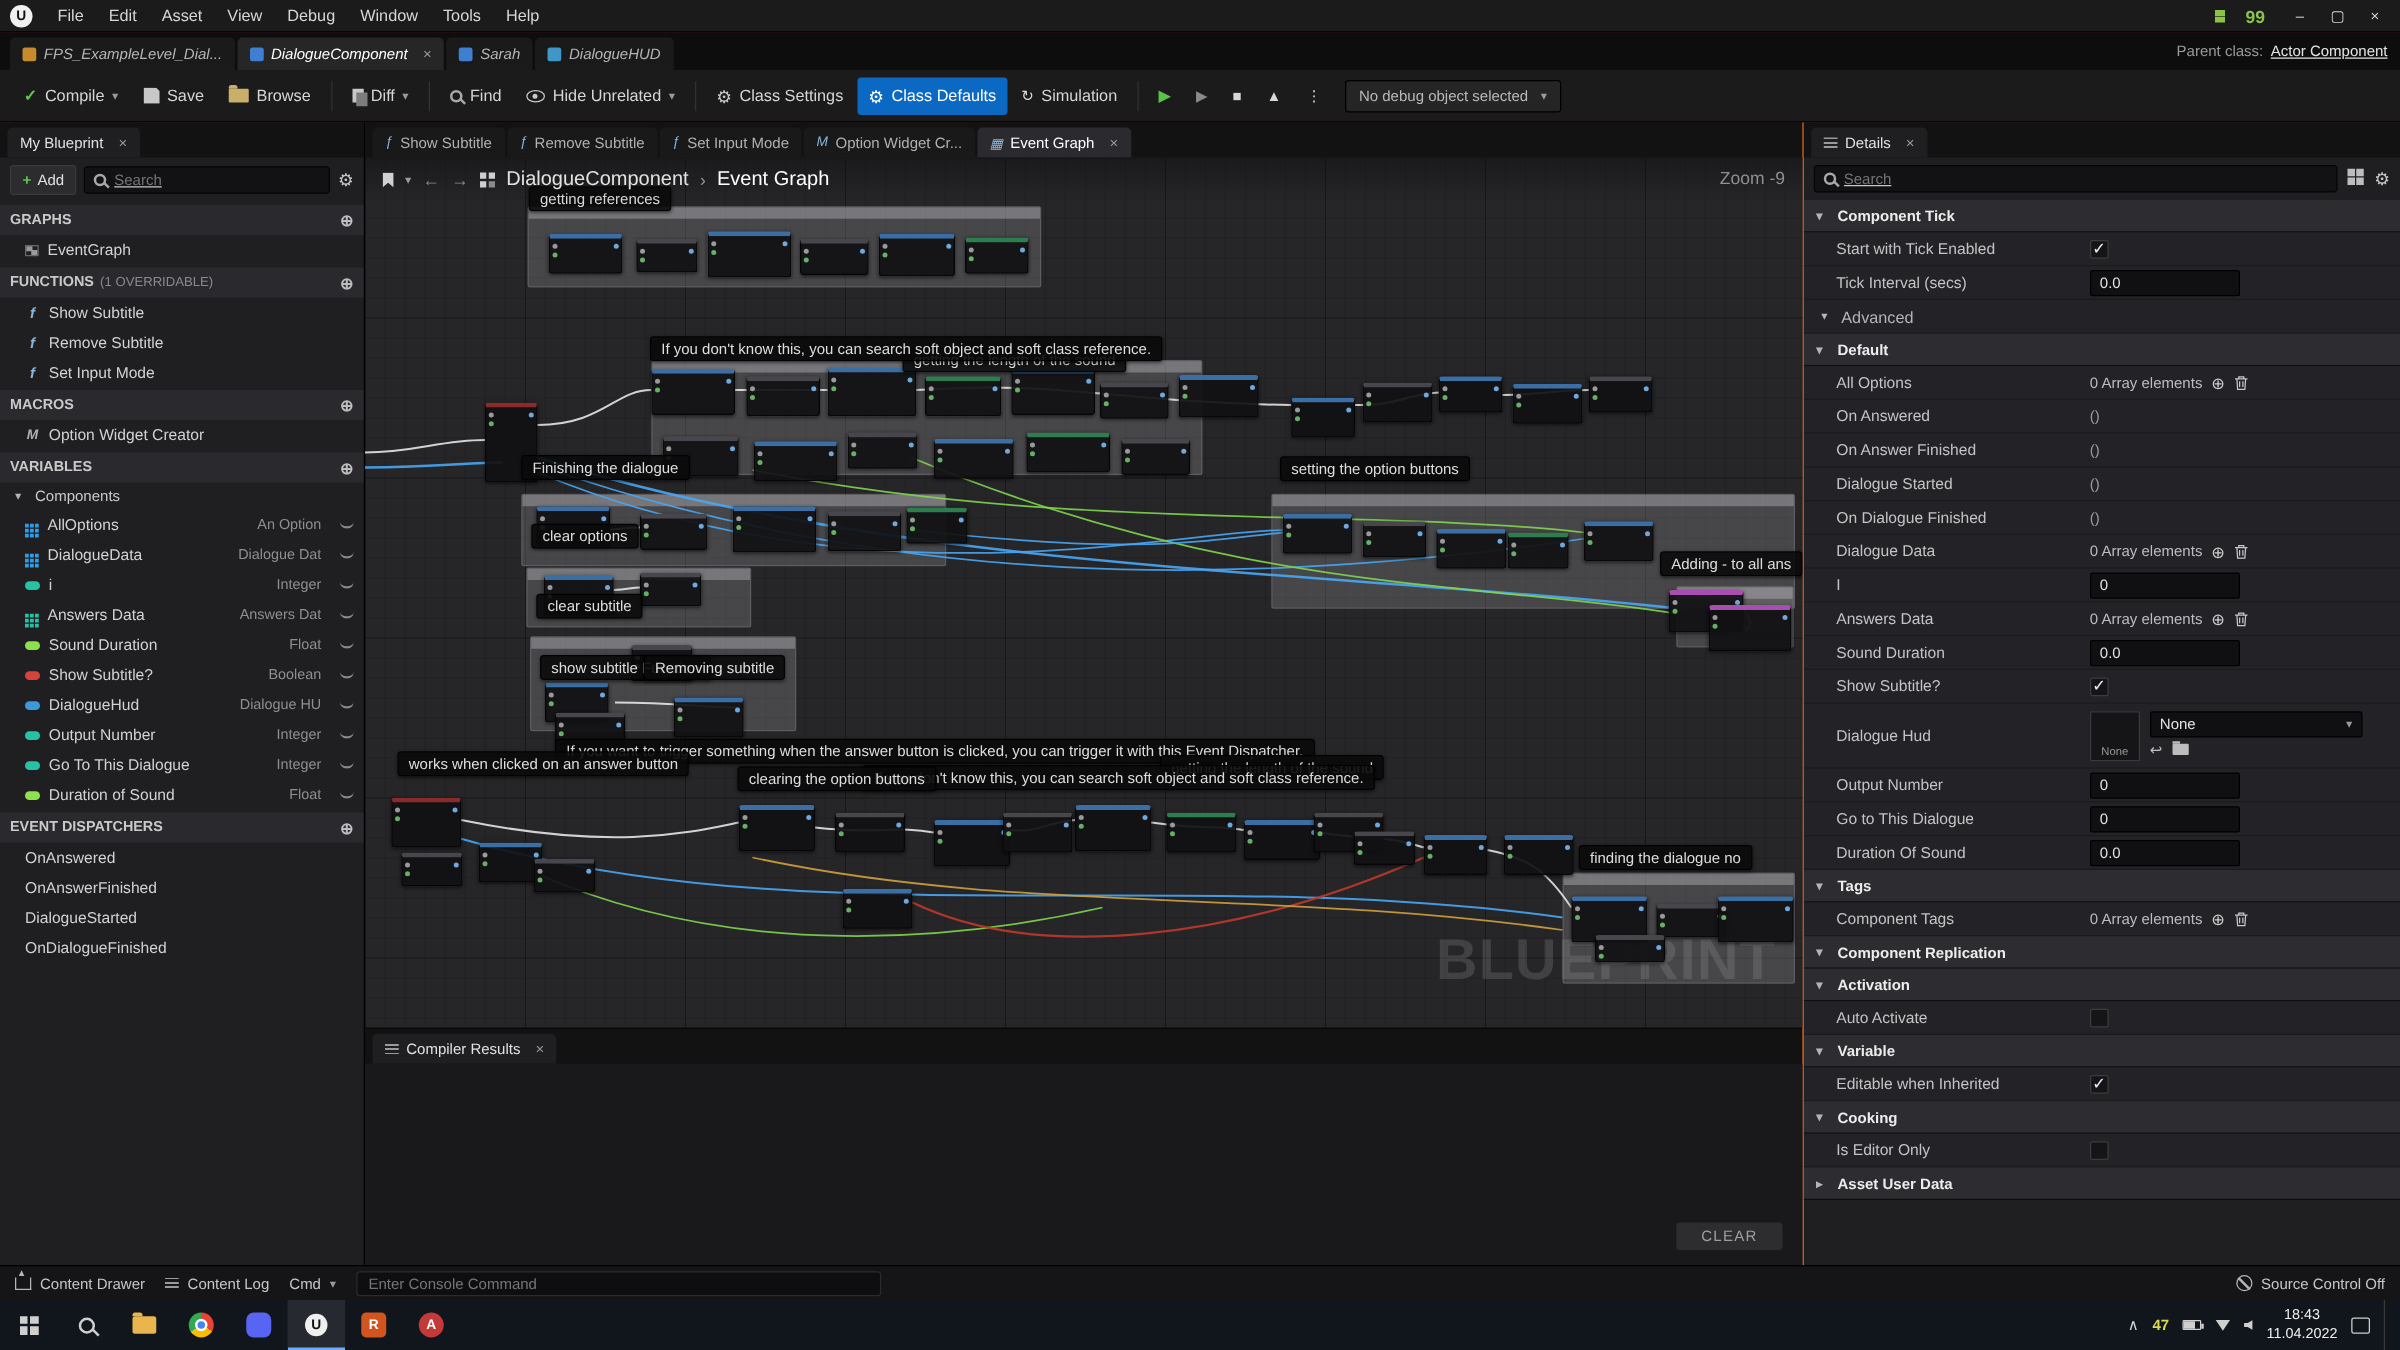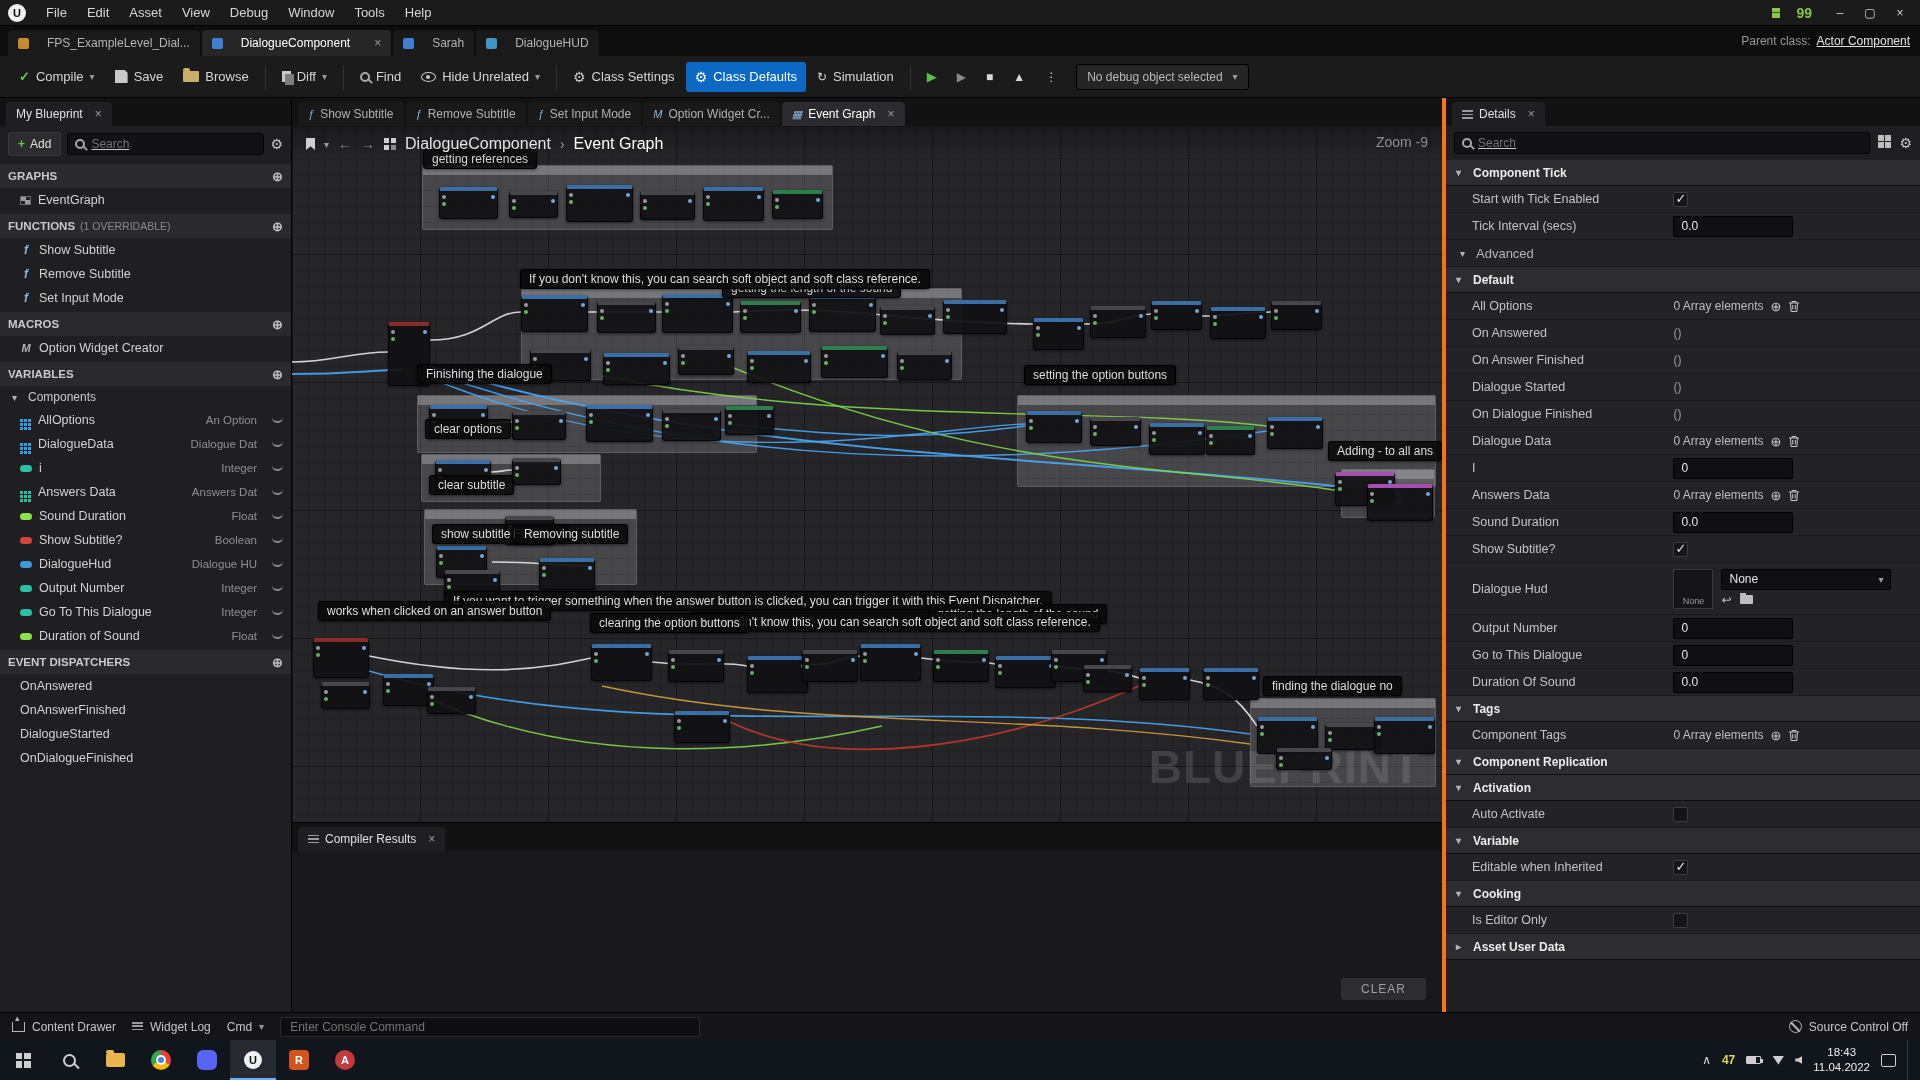--- a/index.html
+++ b/index.html
@@ -14,21 +14,21 @@
   .ue-circle{width:18px;height:18px;border-radius:50%;background:#f0f0f0;position:relative;margin-right:8px;}
   .ue-circle::after{content:"U";position:absolute;inset:0;display:flex;align-items:center;justify-content:center;color:#111;font-weight:bold;font-size:11px;}
   .menu-item{padding:3px 10px;color:#d6d6d6;font-size:13px;border-radius:3px;}
   .fps-counter{color:#8bc34a;font-weight:bold;font-size:14px;display:flex;align-items:center;gap:16px;margin-right:14px;}
   .fps-ico{width:8px;height:10px;background:linear-gradient(#8bc34a 0 45%,#3c5a1e 45% 55%,#8bc34a 55% 100%);}
   .win-btns{display:flex;gap:6px;align-items:center;}
   .win-btn{width:24px;height:18px;display:flex;align-items:center;justify-content:center;color:#d0d0d0;font-size:12px;}
 
   
   .atabs{height:30px;background:#0d0d0d;display:flex;align-items:flex-end;padding:0 10px 0 8px;gap:2px;}
-  .atab{height:26px;display:flex;align-items:center;gap:18px;padding:0 10px;background:#1a1a1a;color:#b5b5b5;border-radius:4px 4px 0 0;font-size:12px;}
+  .atab{height:26px;display:flex;align-items:center;gap:6px;padding:0 10px;background:#1a1a1a;color:#b5b5b5;border-radius:4px 4px 0 0;font-size:12px;font-style:italic;}
   .atab.active{background:#262626;color:#fff;}
   .atab-ico{width:11px;height:11px;border-radius:2px;}
   .parent-class{margin-left:auto;display:flex;gap:6px;align-items:center;align-self:center;font-size:12px;color:#9a9a9a;}
   .parent-class b{color:#e4e4e4;font-weight:normal;text-decoration:underline;}
 
   
   .toolbar{height:42px;background:#1b1b1b;display:flex;align-items:center;gap:2px;padding:0 10px;border-bottom:1px solid #000;}
   .tb-btn{display:flex;align-items:center;gap:6px;padding:7px 9px;border-radius:3px;color:#d6d6d6;font-size:13px;white-space:nowrap;}
   .tb-btn.blue{background:#0b69c4;color:#fff;}
   .tb-sep{width:1px;height:24px;background:#323232;margin:0 5px;}
@@ -44,21 +44,21 @@
   .i-eye{width:15px;height:10px;border:1.5px solid #c8c8c8;border-radius:50%;position:relative;}
   .i-eye::after{content:"";position:absolute;left:4px;top:2px;width:4px;height:4px;border-radius:50%;background:#c8c8c8;}
   .play{color:#58c24a;font-size:13px;}
   .ctrl{color:#d8d8d8;font-size:12px;}
   .debug-select{display:flex;align-items:center;gap:10px;background:#252525;border:1px solid #000;border-radius:3px;padding:5px 10px;color:#b9b9b9;font-size:12px;margin-left:8px;}
 
   
   .main{flex:1;display:flex;min-height:0;}
   .lpanel{width:292px;display:flex;flex-direction:column;background:#1f1f22;border-right:1px solid #000;}
   .cpanel{flex:1;display:flex;flex-direction:column;min-width:0;background:#141414;}
-  .rpanel{width:478px;display:flex;flex-direction:column;background:#1f1f22;border-left:4px solid #f97316;}
+  .rpanel{width:478px;display:flex;flex-direction:column;background:#1f1f22;border-left:1px solid #f97316;}
   .ptab-strip{height:28px;background:#121212;display:flex;align-items:flex-end;padding-left:6px;gap:2px;flex:none;}
   .ptab{height:24px;display:flex;align-items:center;gap:6px;padding:0 10px;background:#1f1f22;color:#e0e0e0;border-radius:4px 4px 0 0;font-size:12px;}
   .graph-tabs .ptab{background:#191919;color:#b0b0b0;}
   .graph-tabs .ptab.active{background:#2b2b2f;color:#fff;}
   .gtab-ico{color:#8ab4d8;font-style:italic;font-size:11px;}
 
   
   .lp-toolbar{display:flex;align-items:center;gap:6px;padding:6px 8px;flex:none;}
   .add-btn{display:flex;align-items:center;gap:5px;background:#2c2c2f;border:1px solid #3a3a3a;border-radius:3px;padding:4px 9px;color:#e0e0e0;font-size:12px;}
   .add-plus{color:#63c74d;font-weight:bold;}
@@ -842,21 +842,21 @@
     </div>
   </div>
 
   <div class="statusbar">
     <div class="sb-item">
       <span class="i-drawer"></span>
       <span>Content Drawer</span>
     </div>
     <div class="sb-item">
       <span class="i-list"></span>
-      <span>Widget Log</span>
+      <span>Content Log</span>
     </div>
     <div class="sb-item">
       <span>Cmd</span>
       <span class="caret">▾</span>
     </div>
     <input class="console-input" placeholder="Enter Console Command" style="">
     <div class="spacer"></div>
     <div class="sb-item">
       <span class="i-noscc"></span>
       <span>Source Control Off</span>

